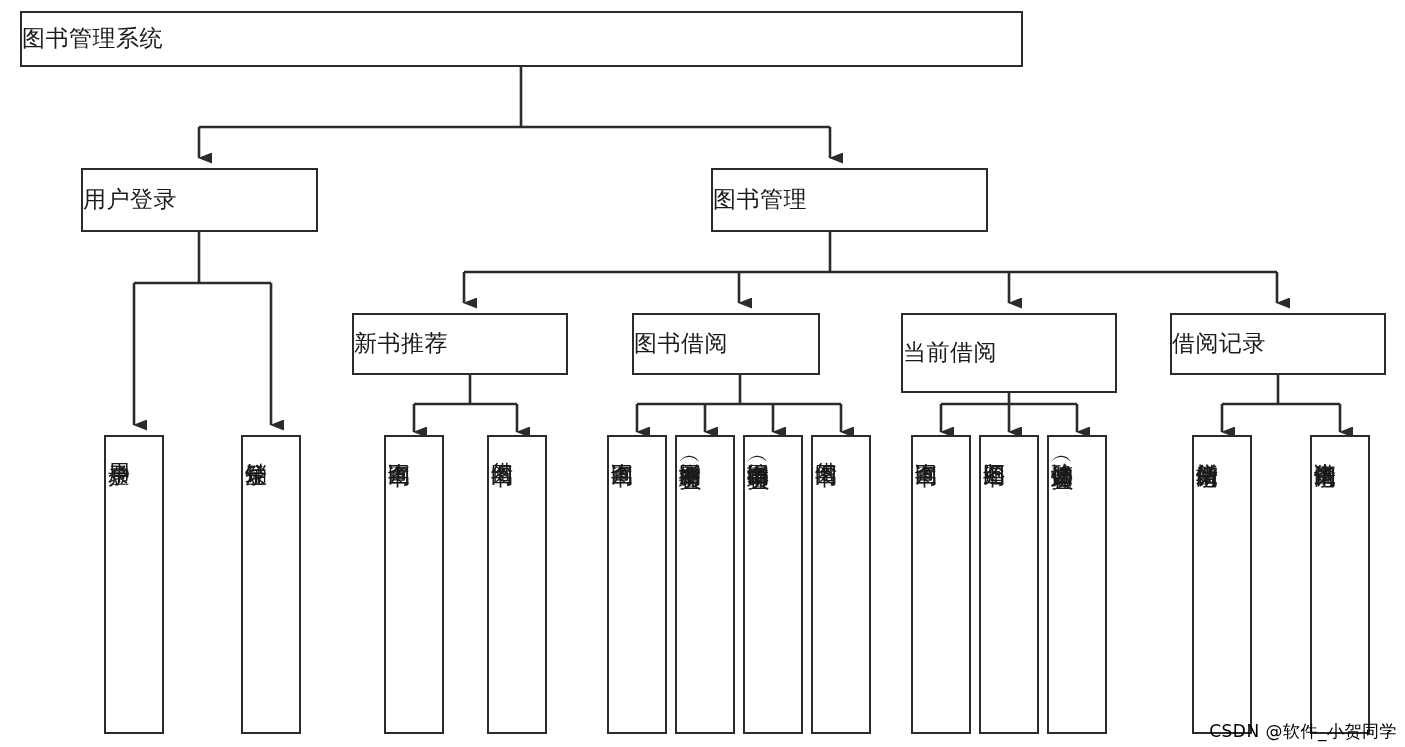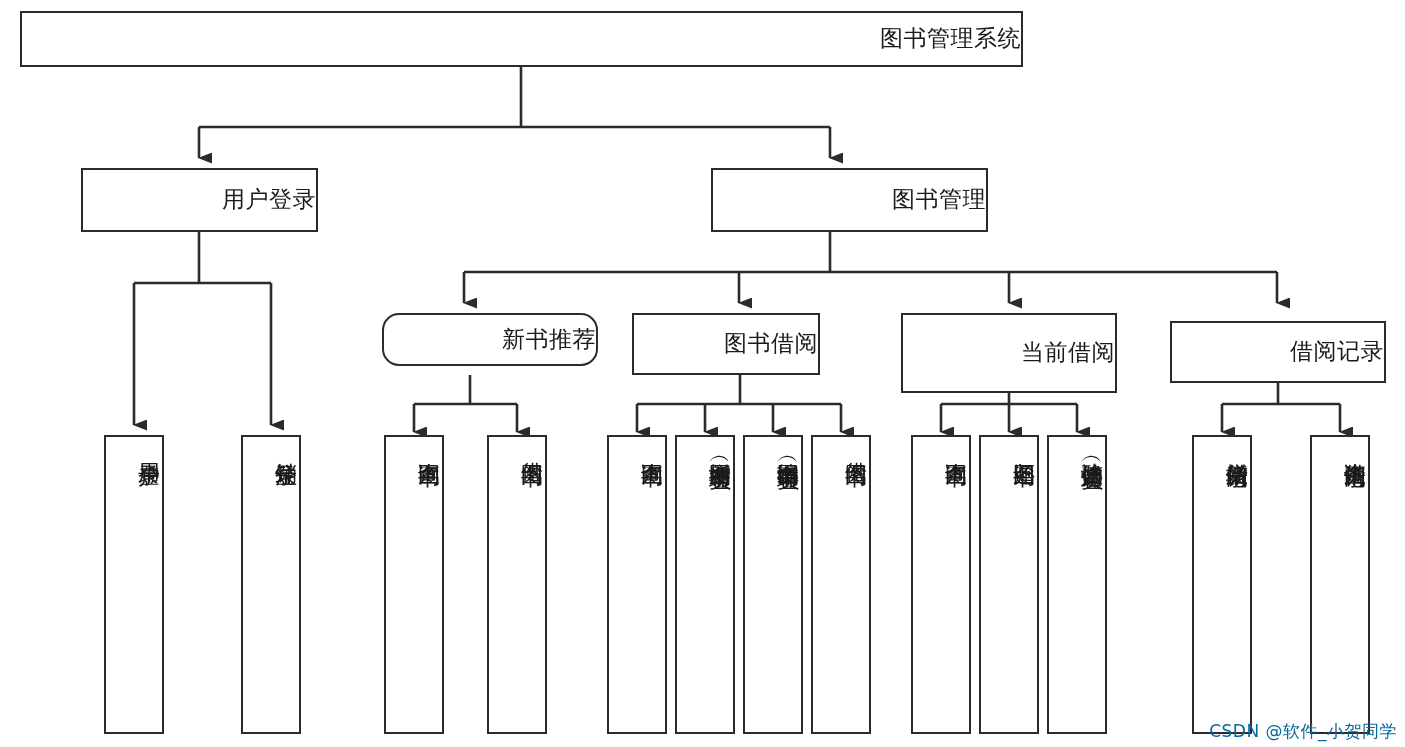--- a/index.html
+++ b/index.html
@@ -26,21 +26,21 @@
     height: 747px;
     pointer-events: none;
   }
   .node {
     position: absolute;
     box-sizing: border-box;
     background: #ffffff;
     border: 2.5px solid #2b2b2b;
     display: flex;
     align-items: center;
-    justify-content: flex-end;
+    justify-content: flex-start;
     color: #1a1a1a;
   }
   .node.horiz {
     font-size: 23px;
     letter-spacing: 0.5px;
     line-height: 1.2;
   }
   .node.root {
     font-size: 23px;
   }
@@ -55,21 +55,21 @@
     line-height: 1.18;
     letter-spacing: 1px;
     white-space: nowrap;
     color: #1a1a1a;
   }
   .watermark {
     position: absolute;
     right: 8px;
     bottom: 4px;
     font-size: 17px;
-    color: #0369a1;
+    color: #000000;
     white-space: nowrap;
     letter-spacing: 0.5px;
   }
 </style>
 </head>
 <body>
 
 <div id="canvas">
 
   <svg id="wires" viewBox="0 0 1405 747" width="1405" height="747">
@@ -126,30 +126,30 @@
     <span>图书管理系统</span>
   </div>
 
   <div class="node horiz" style="left:81px; top:168px; width:237px; height:64px;">
     <span>用户登录</span>
   </div>
   <div class="node horiz" style="left:711px; top:168px; width:277px; height:64px;">
     <span>图书管理</span>
   </div>
 
-  <div class="node horiz" style="left:382px; top:313px; width:216px; height:53px;border-radius:17px;">
+  <div class="node horiz" style="left:352px; top:313px; width:216px; height:62px;">
     <span>新书推荐</span>
   </div>
   <div class="node horiz" style="left:632px; top:313px; width:188px; height:62px;">
     <span>图书借阅</span>
   </div>
   <div class="node horiz" style="left:901px; top:313px; width:216px; height:80px;">
     <span>当前借阅</span>
   </div>
-  <div class="node horiz" style="left:1170px; top:313px; width:216px; height:62px;margin-top:8px;">
+  <div class="node horiz" style="left:1170px; top:313px; width:216px; height:62px;">
     <span>借阅记录</span>
   </div>
 
   <div class="node leaf" style="left:104px; top:435px; width:60px; height:299px;">
     <span class="vtext">用户登录</span>
   </div>
   <div class="node leaf" style="left:241px; top:435px; width:60px; height:299px;">
     <span class="vtext">注销登录</span>
   </div>
 

